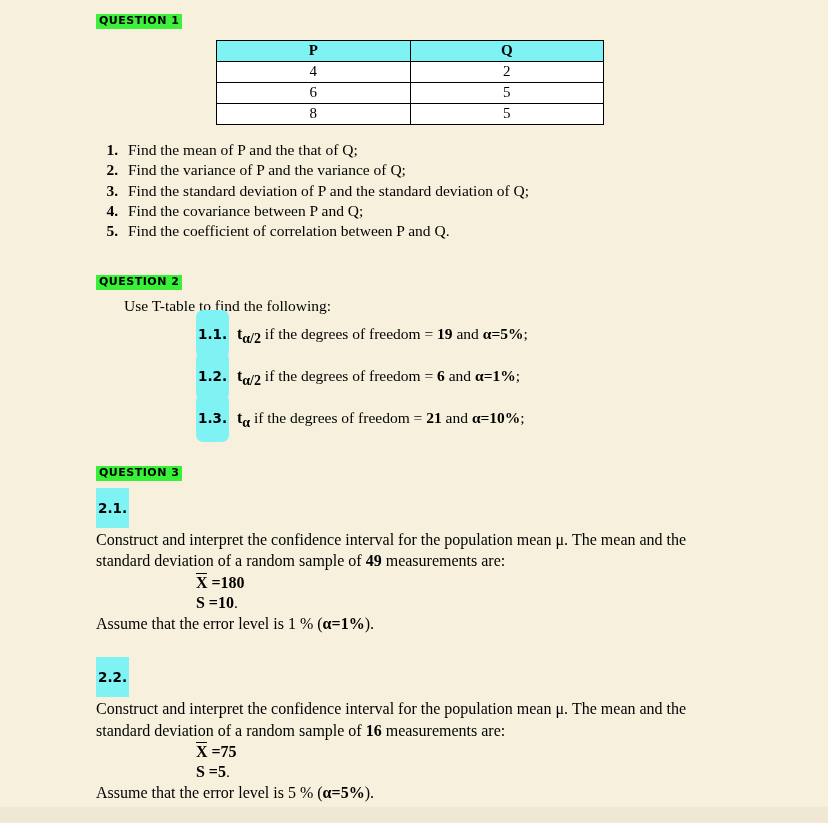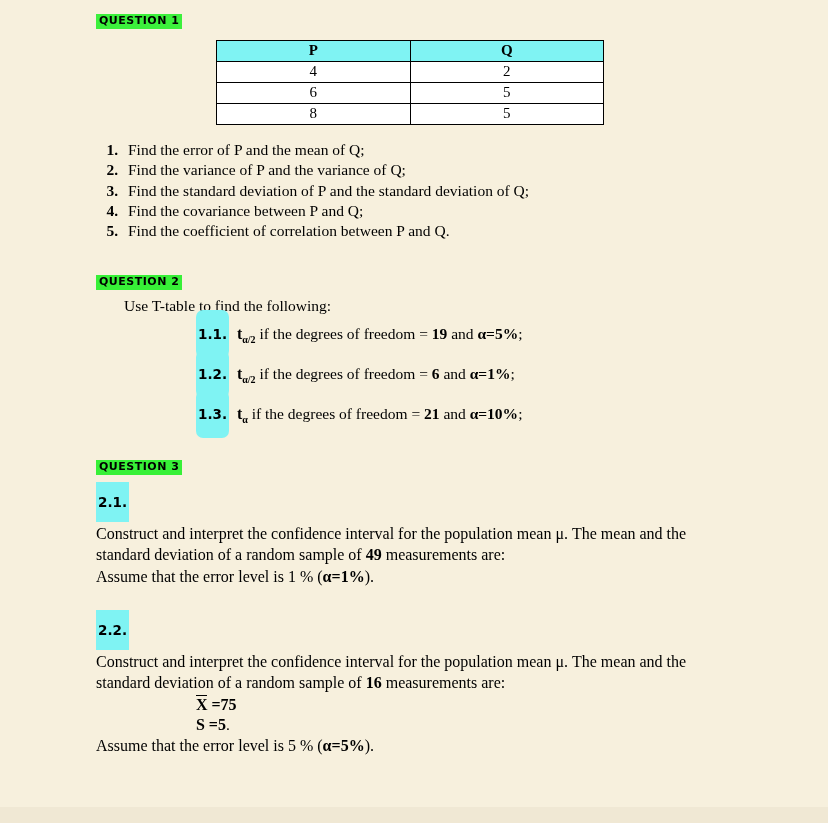--- a/index.html
+++ b/index.html
@@ -107,21 +107,21 @@
     background: #7ff3f3;
     padding: 16px 2px;
     border-radius: 7px;
   }
   .tsym {
     font-weight: bold;
     font-size: 16px;
     margin-left: 4px;
   }
   .tsym sub {
-    font-size: 10px;
+    font-size: 14px;
     font-weight: bold;
   }
   .bold { font-weight: bold; }
   .alpha-b { font-weight: bold; }
 
   .q3-sub {
     font-family: "DejaVu Sans", sans-serif;
     font-weight: bold;
     font-size: 13.5px;
     background: #7ff3f3;
@@ -197,21 +197,21 @@
             </tr>
             <tr>
               <td>8</td>
               <td>5</td>
             </tr>
           </tbody>
         </table>
       </div>
 
       <ol class="tasks">
-        <li>Find the error of P and the mean of Q;</li>
+        <li>Find the mean of P and the that of Q;</li>
         <li>Find the variance of P and the variance of Q;</li>
         <li>Find the standard deviation of P and the standard deviation of Q;</li>
         <li>Find the covariance between P and Q;</li>
         <li>Find the coefficient of correlation between P and Q.</li>
       </ol>
     </div>
 
     <div class="section">
       <div class="q-head">QUESTION 2</div>
       <div class="plain">Use T-table to find the following:</div>
@@ -252,20 +252,30 @@
     <div class="section">
       <div class="q-head">QUESTION 3</div>
 
       <div>
         <div class="q3-sub">2.1.</div>
         <div class="para">Construct and interpret the confidence interval for the population mean μ. The mean and the</div>
         <div class="para">
           <span>standard deviation of a random sample of</span>
           <span class="bold">49</span>
           <span>measurements are:</span>
+        </div>
+        <div class="stats">
+          <div class="line">
+            <span class="xbar">X</span>
+            <span class="bvar">=180</span>
+          </div>
+          <div class="line">
+            <span class="bvar">S</span>
+            <span class="bvar">=10</span><span>.</span>
+          </div>
         </div>
         <div class="para">
           <span>Assume that the error level is 1 % (</span><span class="bold">α=1%</span><span>).</span>
         </div>
       </div>
 
       <div class="gap">
         <div class="q3-sub">2.2.</div>
         <div class="para">Construct and interpret the confidence interval for the population mean μ. The mean and the</div>
         <div class="para">

